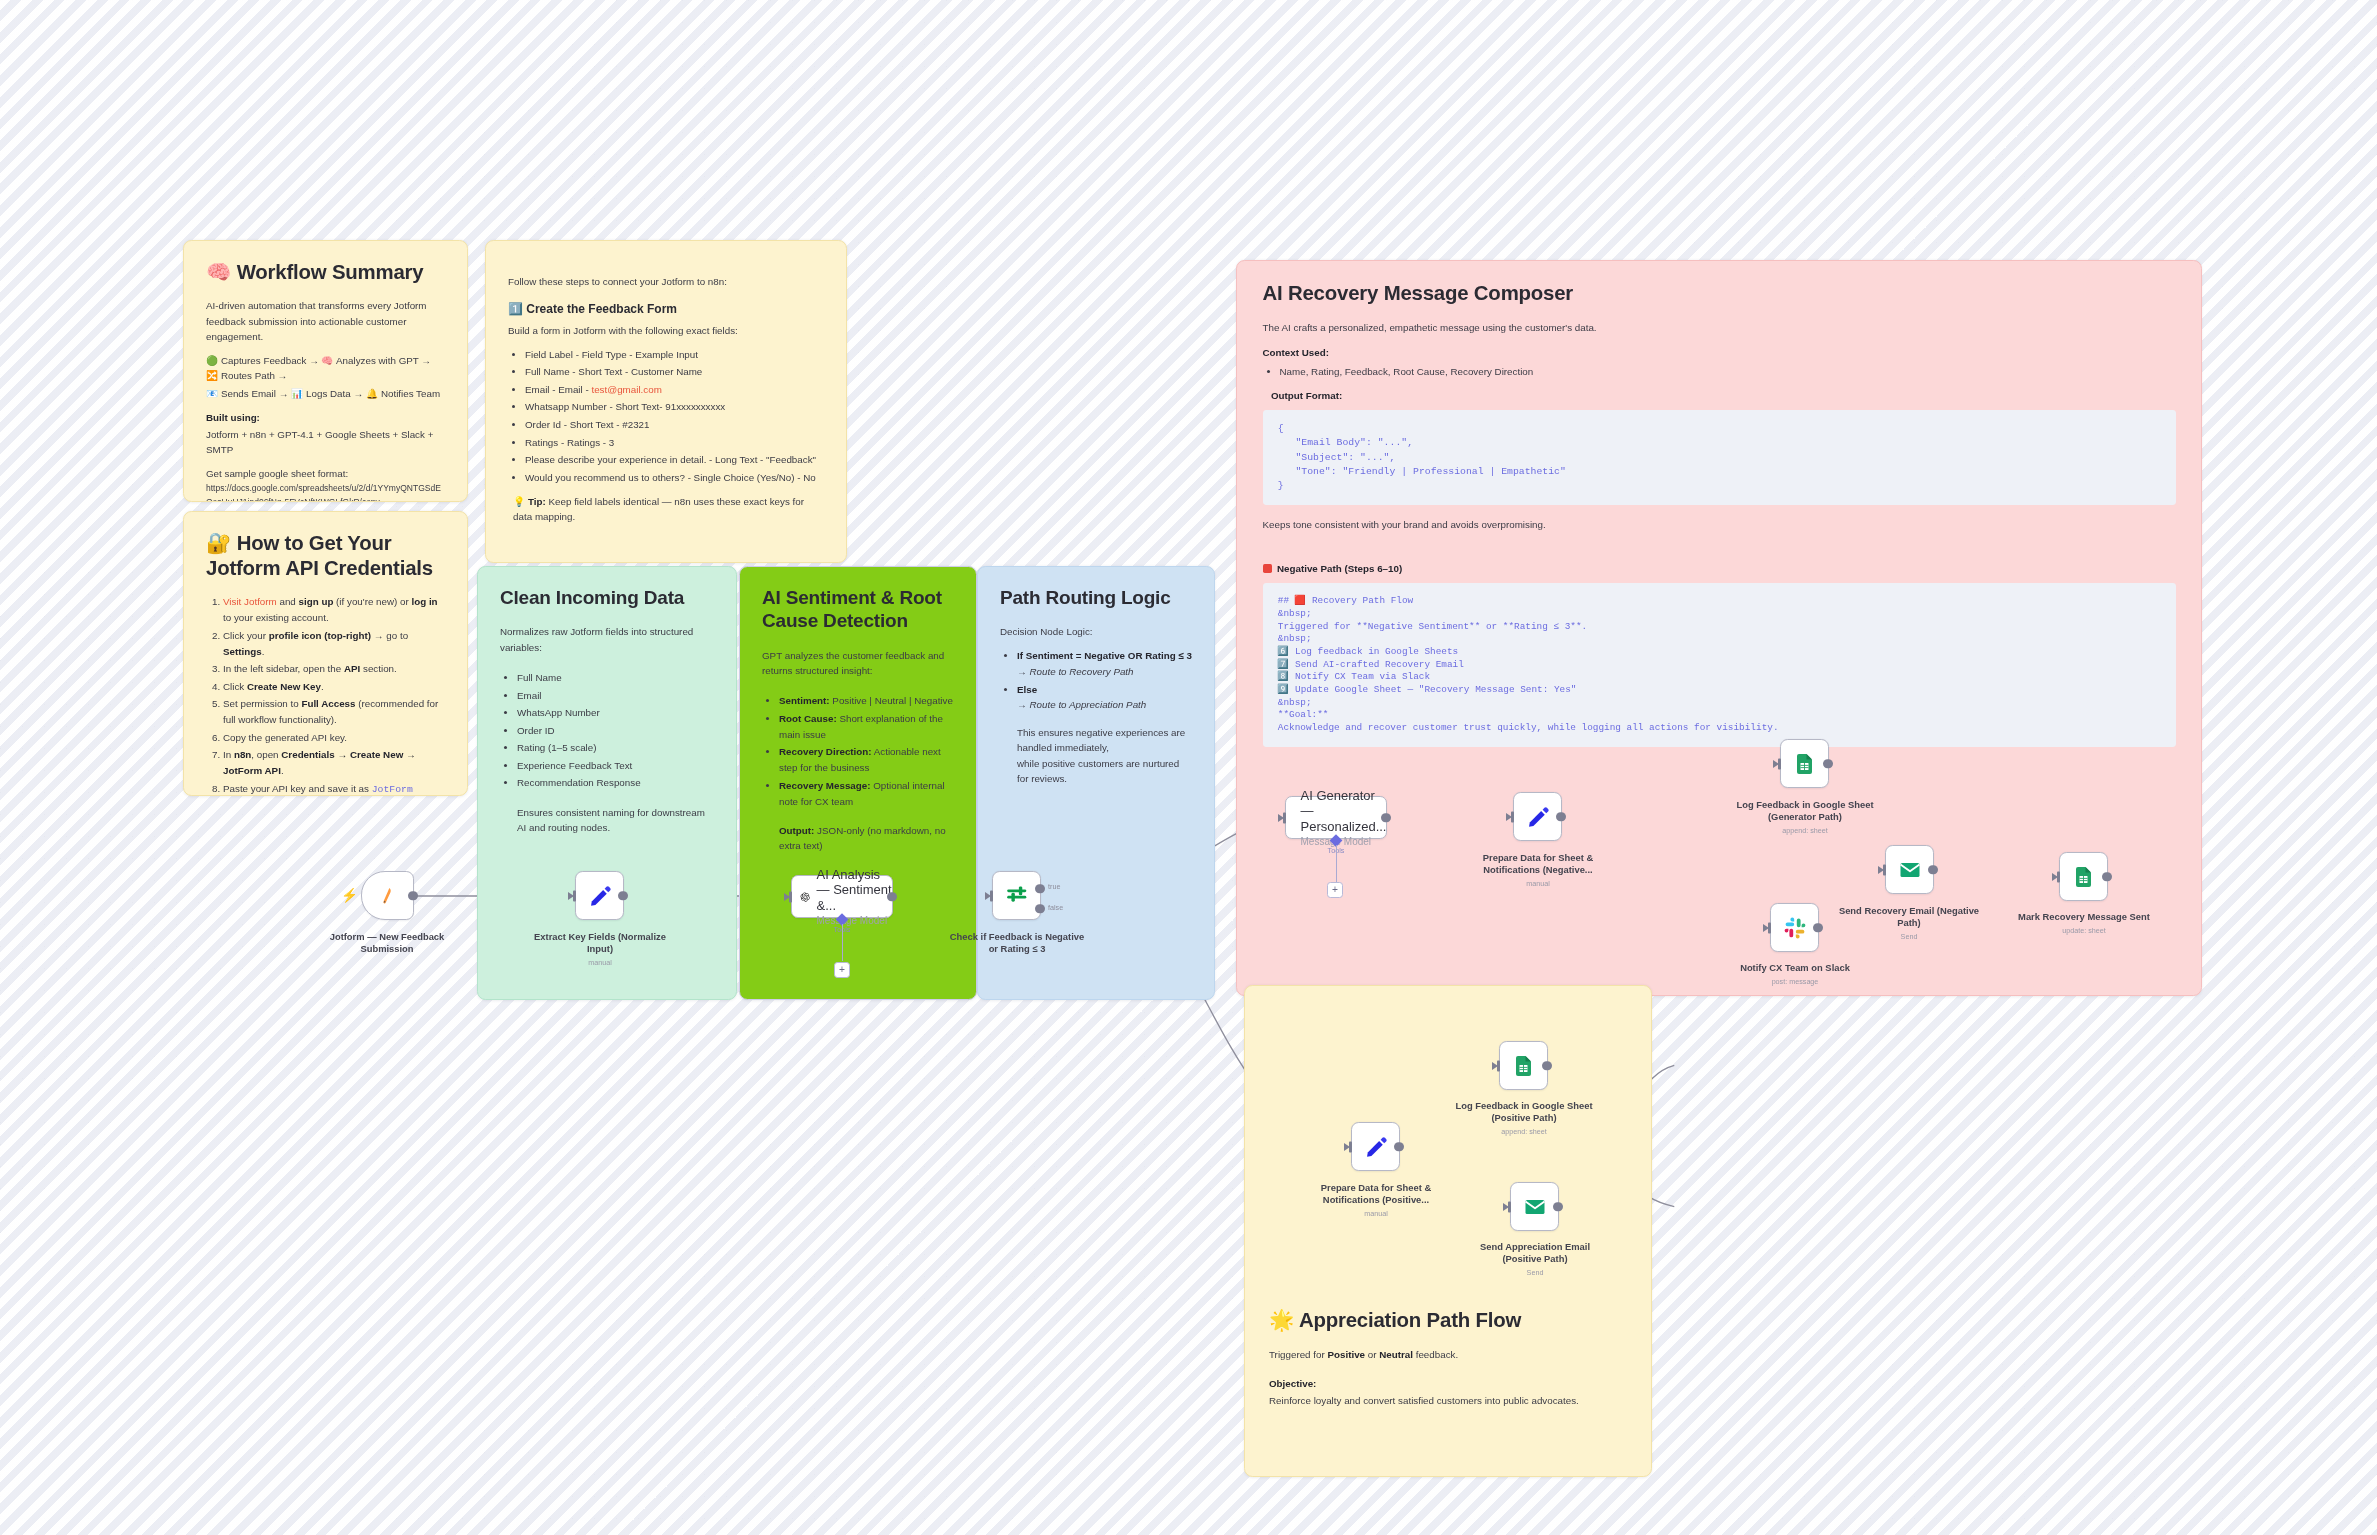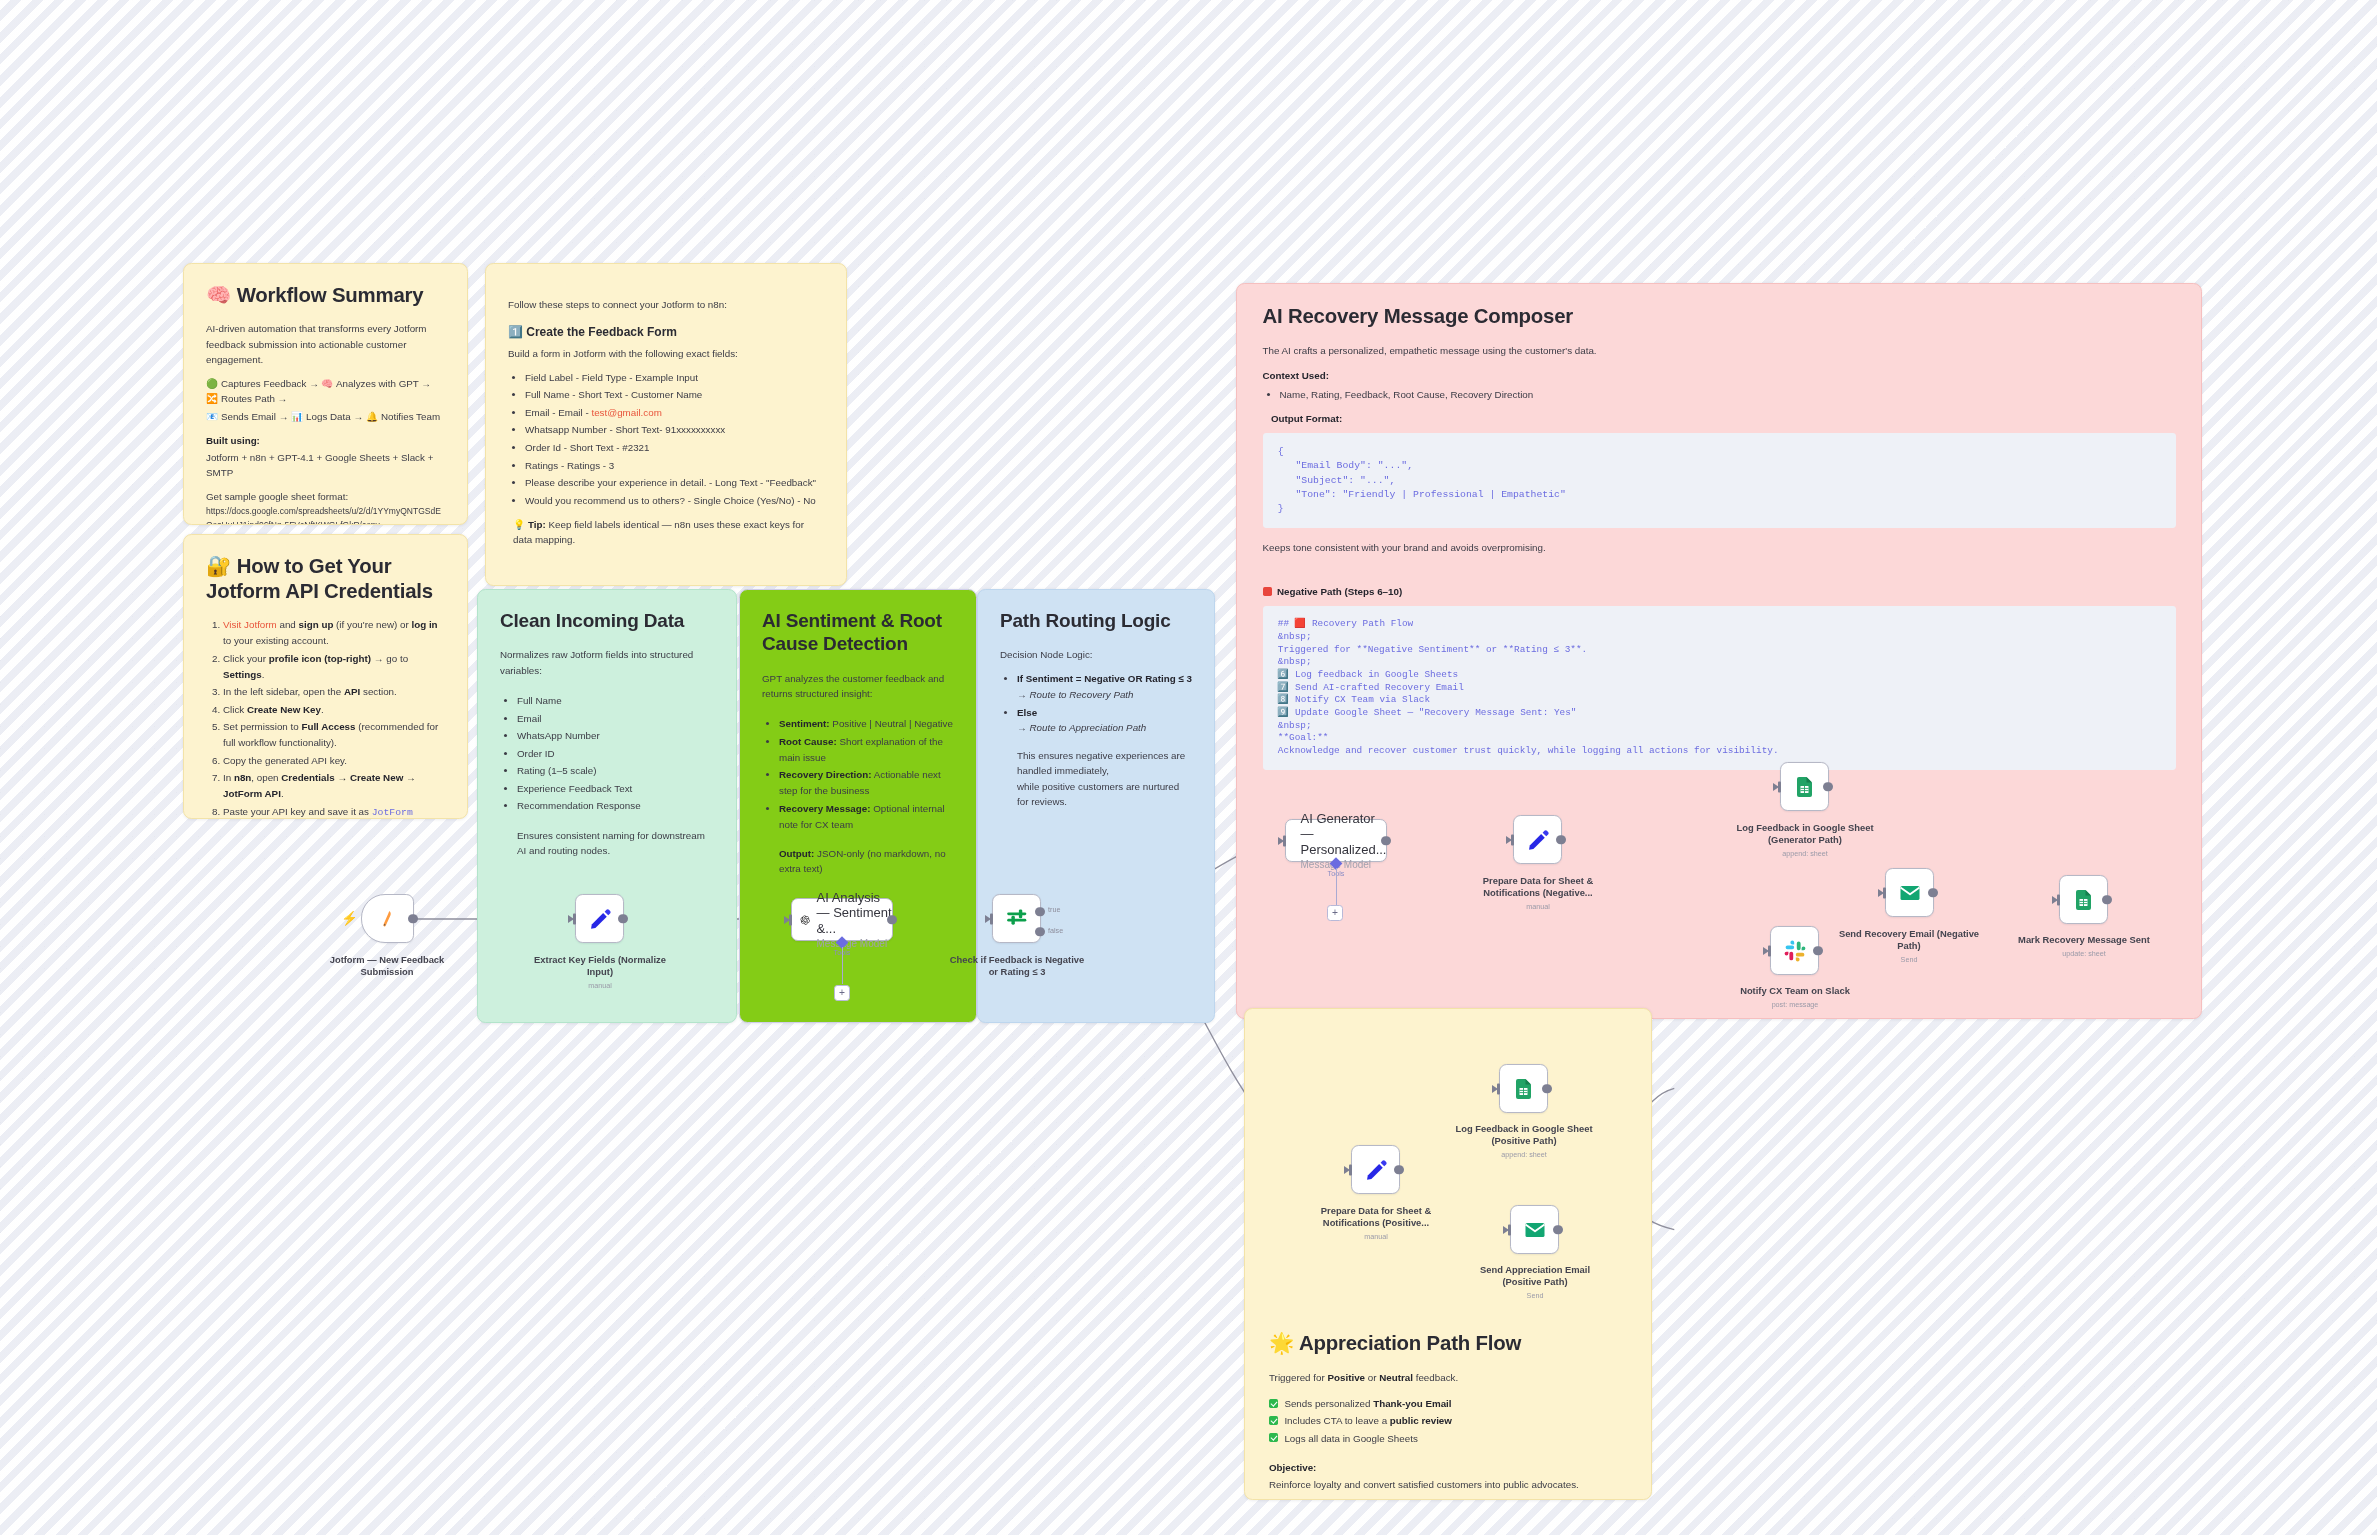--- a/index.html
+++ b/index.html
@@ -14,21 +14,21 @@
     background-color: #f7f8fb;
     background-image:
       repeating-linear-gradient(135deg,
         rgba(255,255,255,0.95) 0px,
         rgba(255,255,255,0.95) 7.7px,
         rgba(232,234,242,0.75) 7.7px,
         rgba(232,234,242,0.75) 15.3px),
       radial-gradient(circle at 0 0, rgba(196,200,214,0.45) 1.2px, transparent 1.4px);
     background-size: auto, 22px 22px;
   }
-  #canvas { position: relative; width: 2377px; height: 1176px; margin-top: 23px; }
+  #canvas { position: relative; width: 2377px; height: 1176px; }
 
   
   .sticky {
     position: absolute;
     border-radius: 8.5px;
     padding: 19px 22px;
     box-shadow: 0 0.9px 2.6px rgba(30,35,60,0.08);
     overflow: hidden;
   }
   .sticky.yellow { background: #fdf3cf; border: 0.9px solid #f3e3a8; }
@@ -372,25 +372,20 @@
 **Goal:**
 Acknowledge and recover customer trust quickly, while logging all actions for visibility.</div>
   </div>
 
   <div class="sticky yellow" style="left:1244px; top:985px; width:408px; height:492px; padding:20.4px 24px;">
     <div style="height:302px;"></div>
     <h2>🌟 Appreciation Path Flow</h2>
     <p style="margin-top:12px;">
       <span>Triggered for </span><b>Positive</b><span> or </span><b>Neutral</b><span> feedback.</span>
     </p>
-    <div style="margin-top:10.2px;">
-      <div class="checkline"><span class="ckbox"></span>Sends personalized <b>Thank-you Email</b></div>
-      <div class="checkline"><span class="ckbox"></span>Includes CTA to leave a <b>public review</b></div>
-      <div class="checkline"><span class="ckbox"></span>Logs all data in Google Sheets</div>
-    </div>
     <p style="margin-top:13.6px; margin-bottom:1.7px;"><b>Objective:</b></p>
     <p>Reinforce loyalty and convert satisfied customers into public advocates.</p>
   </div>
 
   <div class="node trig" style="left:361px; top:871px;">
     <span class="bolt">⚡</span>
     <svg class="ico" width="22" height="22" viewBox="0 0 24 24">
       <path d="M13.5 3.2 C15 4.5 15.4 6.2 14.6 8.2 L9.6 19.2 C9.2 20.1 8.3 20.4 7.6 19.9 C6.9 19.4 6.8 18.5 7.2 17.7 L12.1 6.6 C12.6 5.4 12.9 4.2 13.5 3.2 Z" fill="#ff9b3f"></path>
       <path d="M8.2 17.2 L7.3 19.4 L9.4 18.6 Z" fill="#4a4a52"></path>
     </svg>

